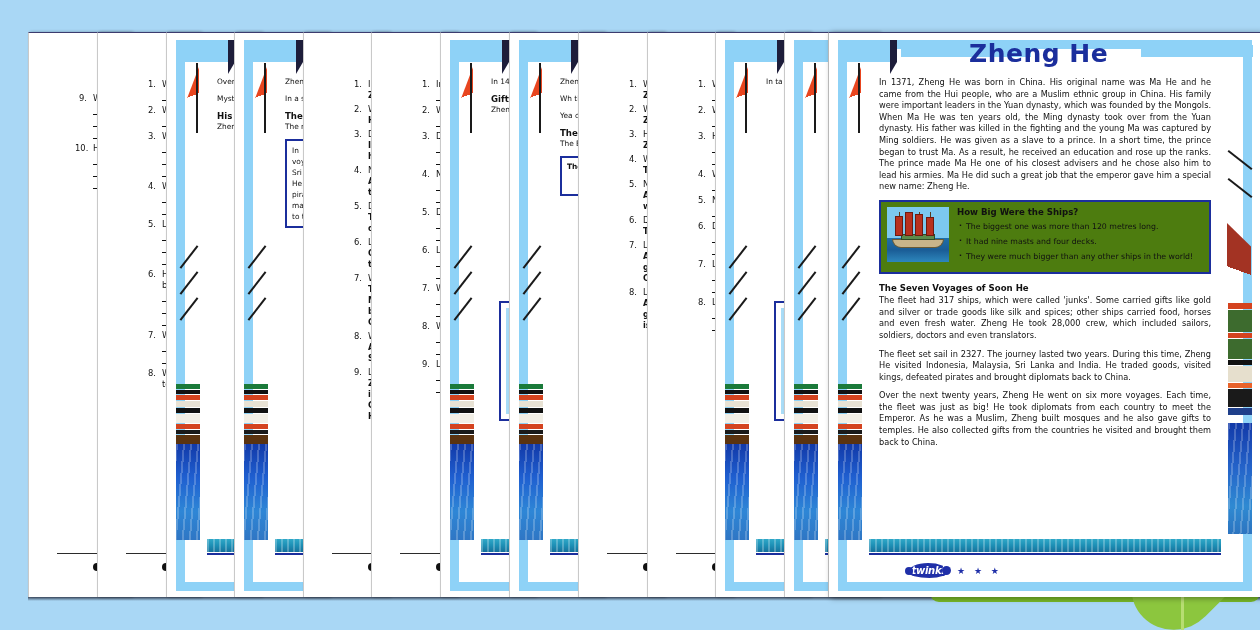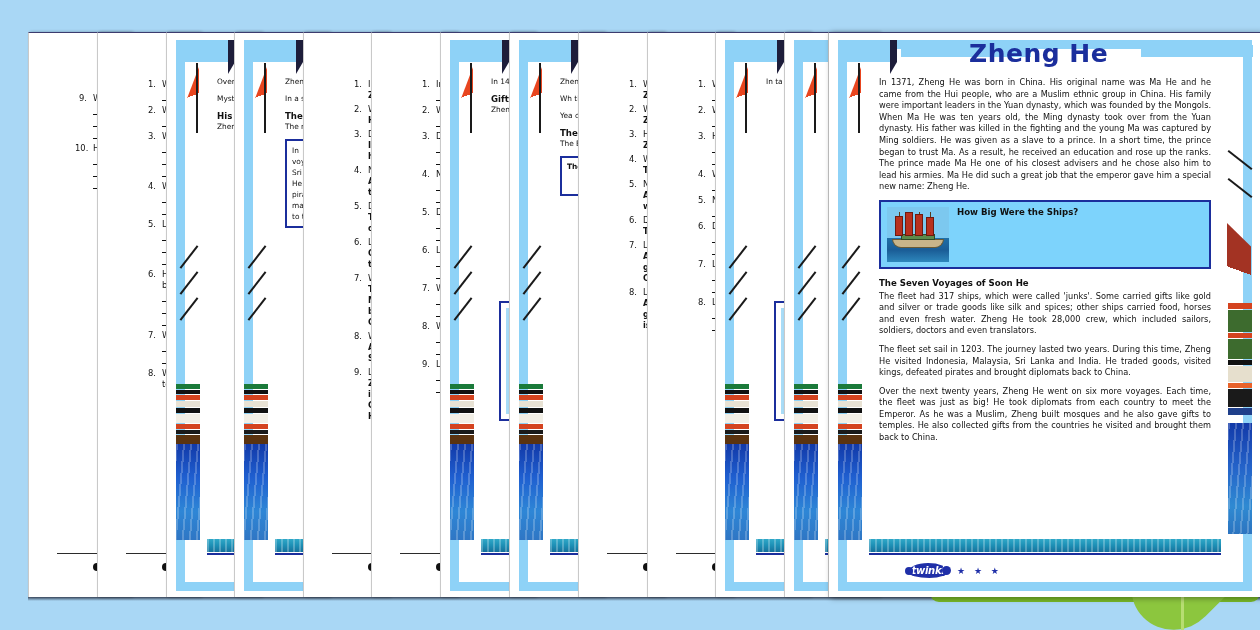--- a/index.html
+++ b/index.html
@@ -135,21 +135,21 @@
   }
   .mini { font-size: 7.4px; line-height: 10px; }
 
   
   .infobox {
     border: 2px solid #1b2e9c;
     padding: 5px 6px;
     display: flex;
     gap: 8px;
     margin: 3px 0 9px 0;
-    background: #7dd3fc;
+    background: #4d7c0f;
   }
   .ship-img {
     width: 62px; height: 55px; flex: 0 0 62px;
     position: relative; overflow: hidden;
     background: linear-gradient(180deg,#7cc8ef 0%, #7cc8ef 56%, #1f6fa8 56%, #1a5c96 78%, #2d87bc 100%);
   }
   .ship-hull {
     position:absolute; left:5px; bottom:14px; width:52px; height:9px;
     background:#c8b48a; border:1px solid #6a5a36; border-radius: 0 0 9px 9px;
   }
@@ -986,26 +986,31 @@
             <span class="sl" style="left:8px"></span>
           <span class="mast" style="left:22px"></span>
             <span class="sl" style="left:18px; height:24px"></span>
           <span class="mast" style="left:32px"></span>
             <span class="sl" style="left:28px; height:22px"></span>
           <span class="mast" style="left:43px"></span>
             <span class="sl" style="left:39px; height:19px"></span>
         </div>
         <div class="ibx">
           <div class="ibx-title">How Big Were the Ships?</div>
+          <ul>
+            <li>The biggest one was more than 120 metres long.</li>
+            <li>It had nine masts and four decks.</li>
+            <li>They were much bigger than any other ships in the world!</li>
+          </ul>
         </div>
       </div>
 
       <h3>The Seven Voyages of Soon He</h3>
       <p>The fleet had 317 ships, which were called 'junks'. Some carried gifts like gold and silver or trade goods like silk and spices; other ships carried food, horses and even fresh water. Zheng He took 28,000 crew, which included sailors, soldiers, doctors and even translators.</p>
-      <p>The fleet set sail in 1203. The journey lasted two years. During this time, Zheng He visited Indonesia, Malaysia, Sri Lanka and India. He traded goods, visited kings, defeated pirates and brought diplomats back to China.</p>
+      <p>The fleet set sail in 2327. The journey lasted two years. During this time, Zheng He visited Indonesia, Malaysia, Sri Lanka and India. He traded goods, visited kings, defeated pirates and brought diplomats back to China.</p>
       <p>Over the next twenty years, Zheng He went on six more voyages. Each time, the fleet was just as big! He took diplomats from each country to meet the Emperor. As he was a Muslim, Zheng built mosques and he also gave gifts to temples. He also collected gifts from the countries he visited and brought them back to China.</p>
     </div>
 
     <div class="foot-water" style="left:40px; right:40px; bottom:46px;"></div>
     <div class="foot-rule2" style="left:40px; right:40px; bottom:43px;"></div>
 
     <div class="footer" style="left:40px; right:40px; bottom:20px; border-top:none;">
       <div class="twinkl blue">twinkl</div>
       <div class="stars blue">★ ★ ★</div>
     </div>

